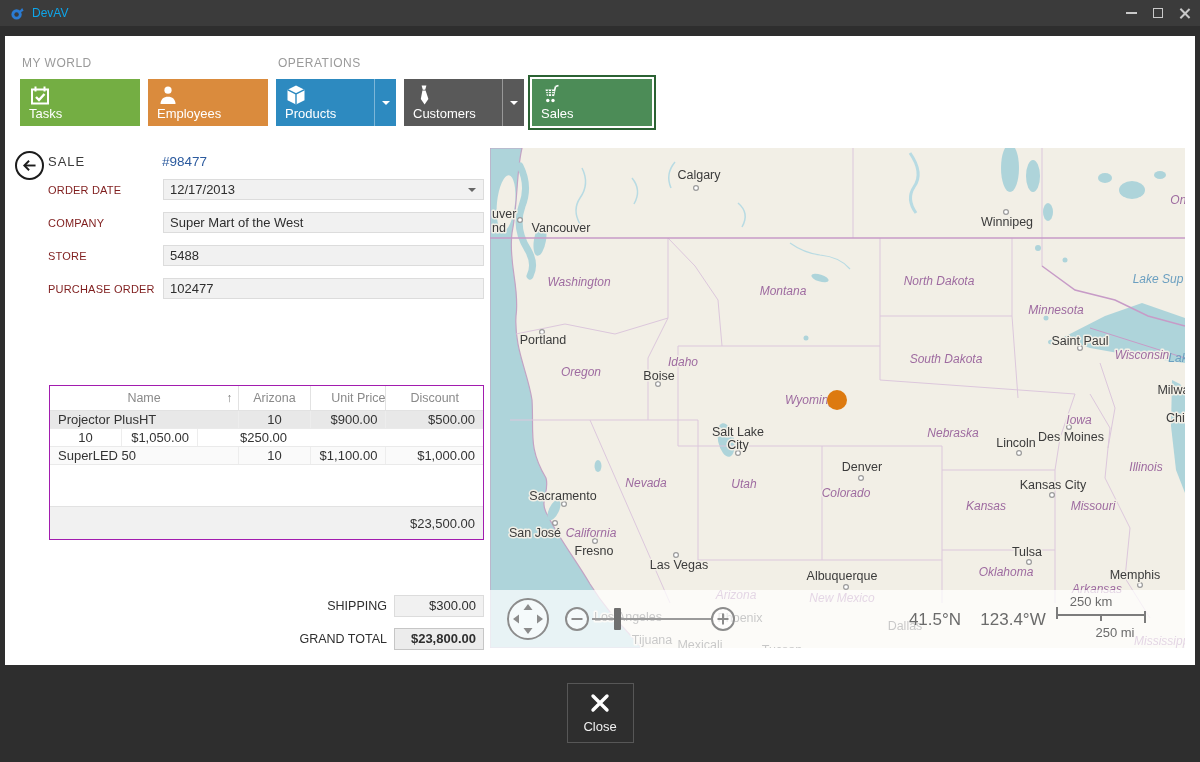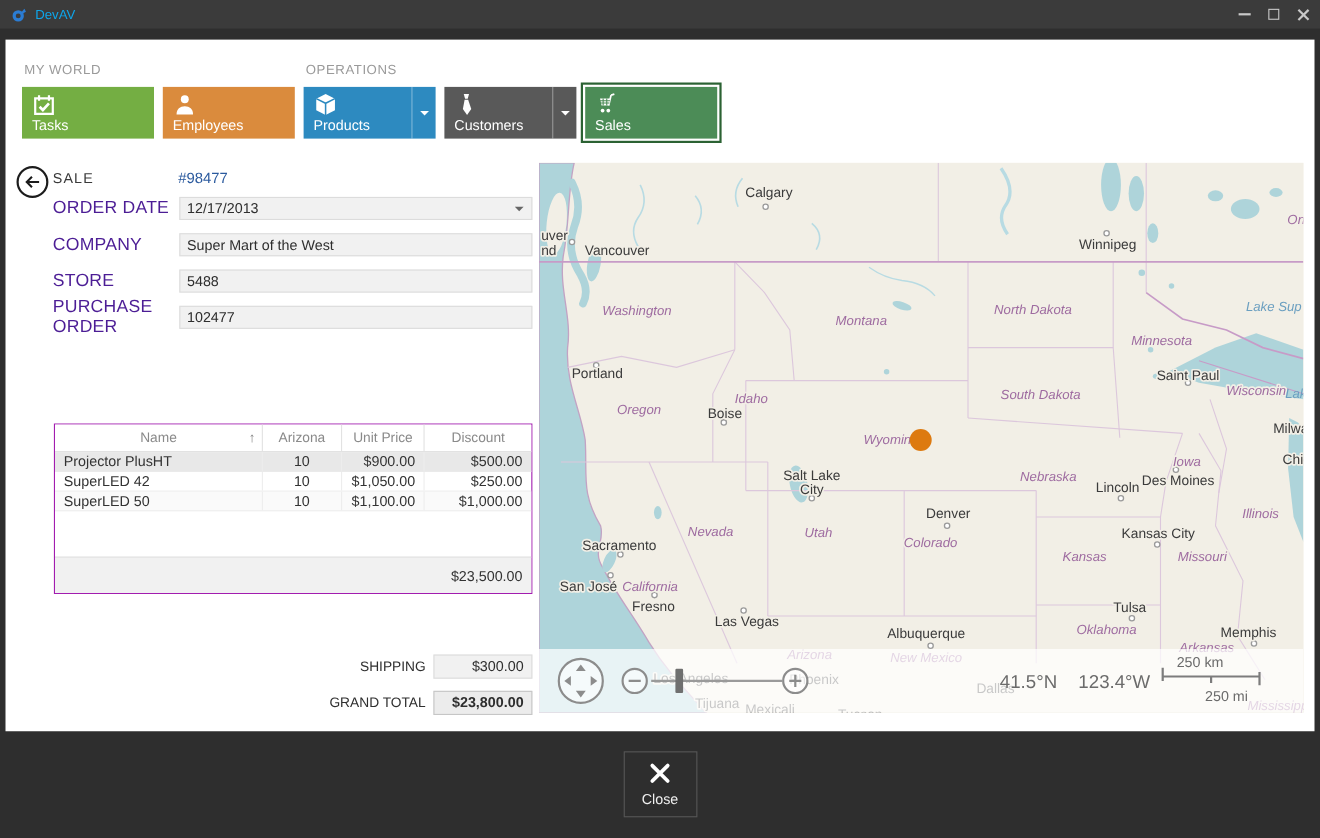--- a/index.html
+++ b/index.html
@@ -35,21 +35,21 @@
   .dd-tri.dark { border-top-color:#666; }
 
   
   .back-btn { position:absolute; left:10px; top:115px; width:29px; height:29px; border:2px solid #1c1c1c; border-radius:50%;
     display:flex; align-items:center; justify-content:center; background:#fff; }
   .sale-head { position:absolute; left:43px; top:118px; display:flex; }
   .sale-title { font-size:13px; color:#3a3a3a; letter-spacing:1px; width:114px; }
   .sale-number { font-size:13.5px; }
   #sale-fields { position:absolute; left:43px; top:143px; width:436px; }
   .form-row { display:flex; align-items:center; height:21px; margin-bottom:12px; }
-  .form-label { width:115px; font-size:16px; color:#4c1d95; letter-spacing:.2px; flex:none; }
+  .form-label { width:115px; font-size:11px; color:#7f1d1d; letter-spacing:.2px; flex:none; }
   .field { flex:1; height:21px; line-height:19px; background:#f1f1f1; border:1px solid #dcdcdc;
     font-size:13px; color:#2e2e2e; padding:0 6px; position:relative; white-space:nowrap; overflow:hidden; }
   .field.combo .dd-tri { position:absolute; right:7px; top:8px; }
 
   
   .items-table { position:absolute; left:44px; top:349px; width:435px; border:1px solid #a21caf; font-size:13px; }
   .t-header { display:flex; height:25px; background:#fff; border-bottom:1px solid #e2e2e2; color:#8a8a8a; font-size:12.5px; }
   .t-header .t-cell { display:flex; align-items:center; justify-content:center; border-right:1px solid #e2e2e2; position:relative; }
   .t-header .t-cell:last-child { border-right:none; }
   .sort-arrow { position:absolute; right:6px; color:#7a7a7a; font-size:12px; }
@@ -206,36 +206,35 @@
 
   <div class="items-table">
     <div class="t-header" id="table-header">
         <div class="t-cell" style="width: 190px;">
           <span>Name</span>
           <span class="sort-arrow">↑</span>
         </div>
         <div class="t-cell" style="width: 72px;">
           <span>Arizona</span>
         </div>
-        <div class="t-cell" style="width: 76px;">
+        <div class="t-cell" style="width: 76px; justify-content: flex-end;">
           <span>Unit Price</span>
         </div>
         <div class="t-cell" style="width: 97px;">
           <span>Discount</span>
         </div>
       </div>
     <div id="table-body">
         <div class="t-row selected">
           <div class="t-cell al-left" style="width: 190px;">Projector PlusHT</div>
           <div class="t-cell al-center" style="width: 72px;">10</div>
           <div class="t-cell al-right" style="width: 76px;">$900.00</div>
           <div class="t-cell al-right" style="width: 97px;">$500.00</div>
         </div>
         <div class="t-row">
-          <div class="t-cell al-left" style="width: 190px;">SuperLED 42</div>
           <div class="t-cell al-center" style="width: 72px;">10</div>
           <div class="t-cell al-right" style="width: 76px;">$1,050.00</div>
           <div class="t-cell al-right" style="width: 97px;">$250.00</div>
         </div>
         <div class="t-row alt">
           <div class="t-cell al-left" style="width: 190px;">SuperLED 50</div>
           <div class="t-cell al-center" style="width: 72px;">10</div>
           <div class="t-cell al-right" style="width: 76px;">$1,100.00</div>
           <div class="t-cell al-right" style="width: 97px;">$1,000.00</div>
         </div>

